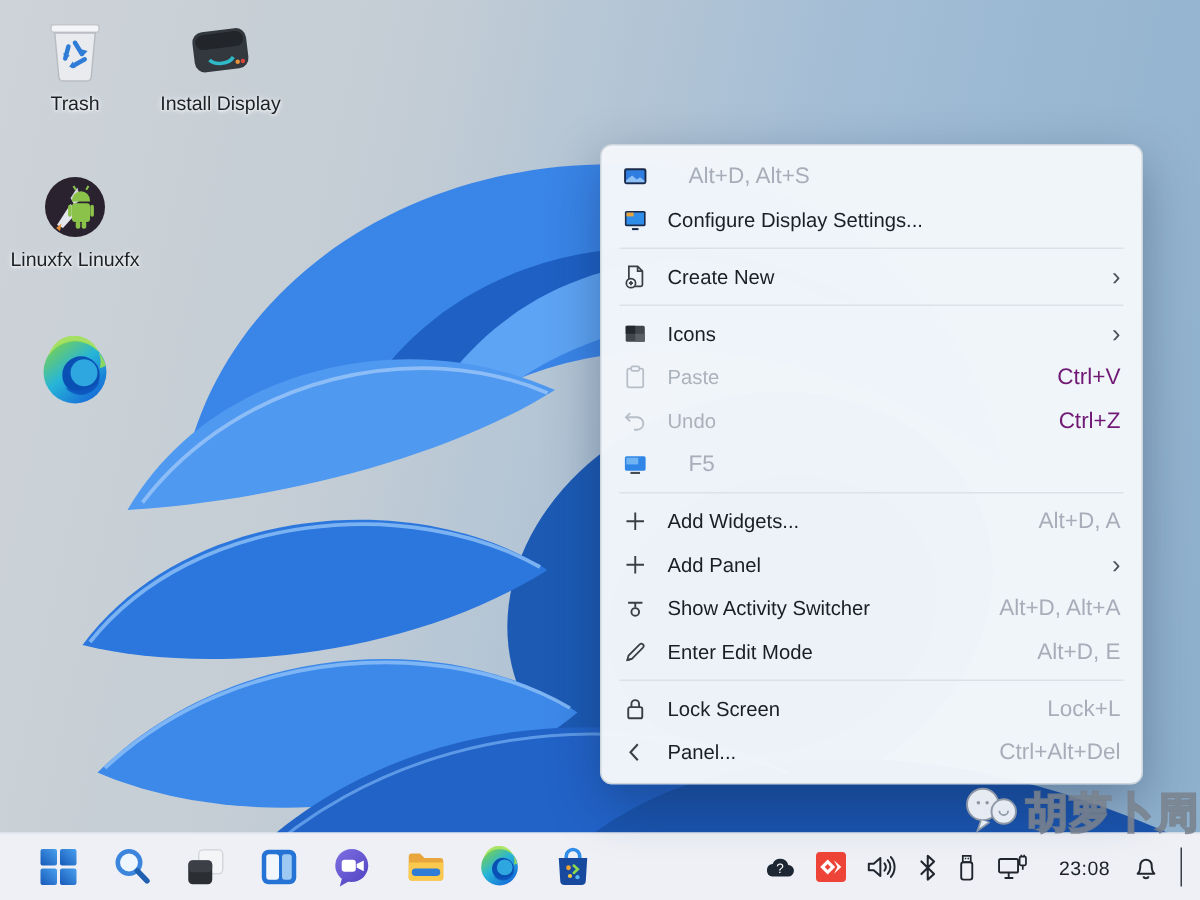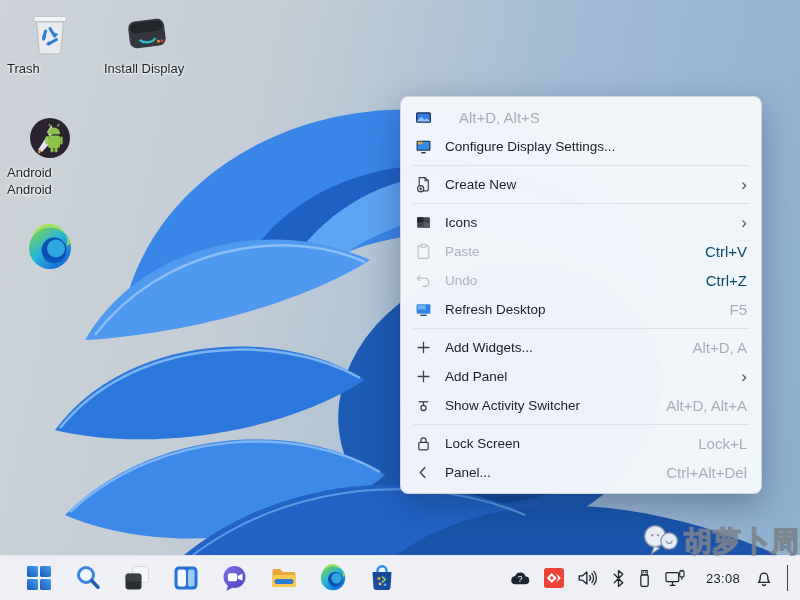--- a/index.html
+++ b/index.html
@@ -2,39 +2,39 @@
 <html><head>
 <meta charset="utf-8">
 <style>
   html,body{margin:0;padding:0;}
   body{width:800px;height:600px;overflow:hidden;font-family:"Liberation Sans",sans-serif;}
   .stage{position:relative;width:800px;height:600px;overflow:hidden;
     background:linear-gradient(102deg,#cdd3d8 0%,#c4cdd5 30%,#a3bdd5 62%,#8db0cd 100%);}
   .wallpaper{position:absolute;inset:0;z-index:0;}
 
   
-  .desk-icon{position:absolute;width:86px;z-index:10;cursor:default;}
+  .desk-icon{position:absolute;width:86px;text-align:center;z-index:10;cursor:default;}
   .desk-icon .dico{display:block;margin:0 auto 2px auto;width:48px;height:48px;}
   .desk-icon .dlabel{font-size:13px;line-height:17px;color:#1d2126;
     text-shadow:0 0 4px rgba(255,255,255,.95),0 1px 2px rgba(255,255,255,.9);}
 
   
   .context-menu{position:absolute;left:400px;top:96px;width:362px;z-index:50;
     background:rgba(242,246,250,.98);border:1px solid #ccd4dc;border-radius:8px;
     box-shadow:0 12px 34px rgba(15,35,70,.35);padding:6px 0;box-sizing:border-box;}
   .menu-item{height:29px;display:flex;align-items:center;padding:0 14px 0 14px;
     font-size:13.5px;color:#1a1f26;white-space:nowrap;}
   .mi-icon{width:17px;height:17px;margin-right:13px;color:#3a3f46;flex:none;}
   .mi-icon svg{width:17px;height:17px;display:block;}
   .mi-label{flex:1;}
   .mi-shortcut{color:#a7aeb9;font-size:15px;margin-left:14px;}
   .mi-chevron{color:#4c5158;font-size:17px;line-height:1;margin-left:10px;}
   .menu-item.disabled .mi-label{color:#abb2bc;}
   .menu-item.disabled .mi-icon{color:#b8bec8;}
-  .menu-item.disabled .mi-shortcut{color:#0c4a6e;}
+  .menu-item.disabled .mi-shortcut{color:#701a75;}
   .menu-separator{height:1px;background:#dce1e8;margin:4px 12px;}
 
   
   .taskbar{position:absolute;left:0;right:0;bottom:0;height:44px;z-index:40;
     background:#eef0f6;border-top:1px solid #e2e6ee;display:flex;align-items:center;}
   .launchers{display:flex;align-items:center;gap:19px;margin-left:24px;}
   .tb-btn{width:30px;height:30px;display:flex;align-items:center;justify-content:center;}
   .tb-btn svg{width:28px;height:28px;display:block;}
   .tray{position:absolute;right:6px;display:flex;align-items:center;}
   .tray-ico{display:flex;align-items:center;justify-content:center;margin-left:13px;}
@@ -111,21 +111,21 @@
             <g fill="#8bc34a">
               <path d="M28 13.5 a6 6 0 0 1 6 6 v.8 h-12 v-.8 a6 6 0 0 1 6 -6 Z"></path>
               <path d="M24.5 12.5 l-1.5 -2.5 M31.5 12.5 l1.5 -2.5" stroke="#8bc34a" stroke-width="1.4"></path>
               <rect x="22" y="21.5" width="12" height="12.5" rx="2"></rect>
               <rect x="19.4" y="22.5" width="2.4" height="8" rx="1.2"></rect>
               <rect x="34.2" y="22.5" width="2.4" height="8" rx="1.2"></rect>
               <rect x="24.5" y="33.5" width="3" height="5" rx="1.4"></rect>
               <rect x="28.5" y="33.5" width="3" height="5" rx="1.4"></rect>
             </g>
           </svg></span>
-        <div class="dlabel">Android Android</div>
+        <div class="dlabel">Linuxfx Linuxfx</div>
       </div>
       <div class="desk-icon" style="left: 7px; top: 224px;">
         <span class="dico"><svg viewBox="0 0 48 48">
             <defs>
               <linearGradient id="egA" x1="0.1" y1="0.05" x2="0.85" y2="1">
                 <stop offset="0" stop-color="#7ad14e"></stop>
                 <stop offset="0.45" stop-color="#27b5d8"></stop>
                 <stop offset="1" stop-color="#1463d8"></stop>
               </linearGradient>
             </defs>
@@ -206,21 +206,20 @@
         <span class="mi-shortcut">Ctrl+Z</span>
       </div>
       <div class="menu-item">
         <span class="mi-icon">
           <svg viewBox="0 0 16 16">
             <rect x="1.5" y="3" width="13" height="9" rx="1" fill="#2f86e6"></rect>
             <rect x="2.4" y="3.9" width="7.5" height="4.2" fill="#6fb3f2"></rect>
             <rect x="5" y="12.8" width="6" height="1.3" fill="#454a52"></rect>
           </svg>
         </span>
-        <span class="mi-label">Refresh Desktop</span>
         <span class="mi-shortcut">F5</span>
       </div>
       <div class="menu-separator"></div>
       <div class="menu-item">
         <span class="mi-icon">
           <svg viewBox="0 0 16 16">
             <path d="M8 2.5 V13.5 M2.5 8 H13.5" stroke="currentColor" stroke-width="1.2"></path>
           </svg>
         </span>
         <span class="mi-label">Add Widgets...</span>
@@ -238,20 +237,30 @@
       <div class="menu-item">
         <span class="mi-icon">
           <svg viewBox="0 0 16 16">
             <path d="M3.5 4.5 H12.5" stroke="currentColor" stroke-width="1.2"></path>
             <path d="M8 4.5 V7.6" stroke="currentColor" stroke-width="1.2"></path>
             <circle cx="8" cy="10.3" r="2.4" fill="none" stroke="currentColor" stroke-width="1.2"></circle>
           </svg>
         </span>
         <span class="mi-label">Show Activity Switcher</span>
         <span class="mi-shortcut">Alt+D, Alt+A</span>
+      </div>
+      <div class="menu-item">
+        <span class="mi-icon">
+          <svg viewBox="0 0 16 16">
+            <path d="M3 13.2 L3.8 10.4 L10.8 3.4 A1.45 1.45 0 0 1 12.85 5.45 L5.85 12.45 Z" fill="none" stroke="currentColor" stroke-width="1.1"></path>
+            <path d="M3 13.2 L5.85 12.45" stroke="currentColor" stroke-width="1.1"></path>
+          </svg>
+        </span>
+        <span class="mi-label">Enter Edit Mode</span>
+        <span class="mi-shortcut">Alt+D, E</span>
       </div>
       <div class="menu-separator"></div>
       <div class="menu-item">
         <span class="mi-icon">
           <svg viewBox="0 0 16 16">
             <rect x="3.6" y="7" width="8.8" height="7" rx="1.2" fill="none" stroke="currentColor" stroke-width="1.2"></rect>
             <path d="M5.6 7 V5 A2.4 2.4 0 0 1 10.4 5 V7" fill="none" stroke="currentColor" stroke-width="1.2"></path>
           </svg>
         </span>
         <span class="mi-label">Lock Screen</span>

